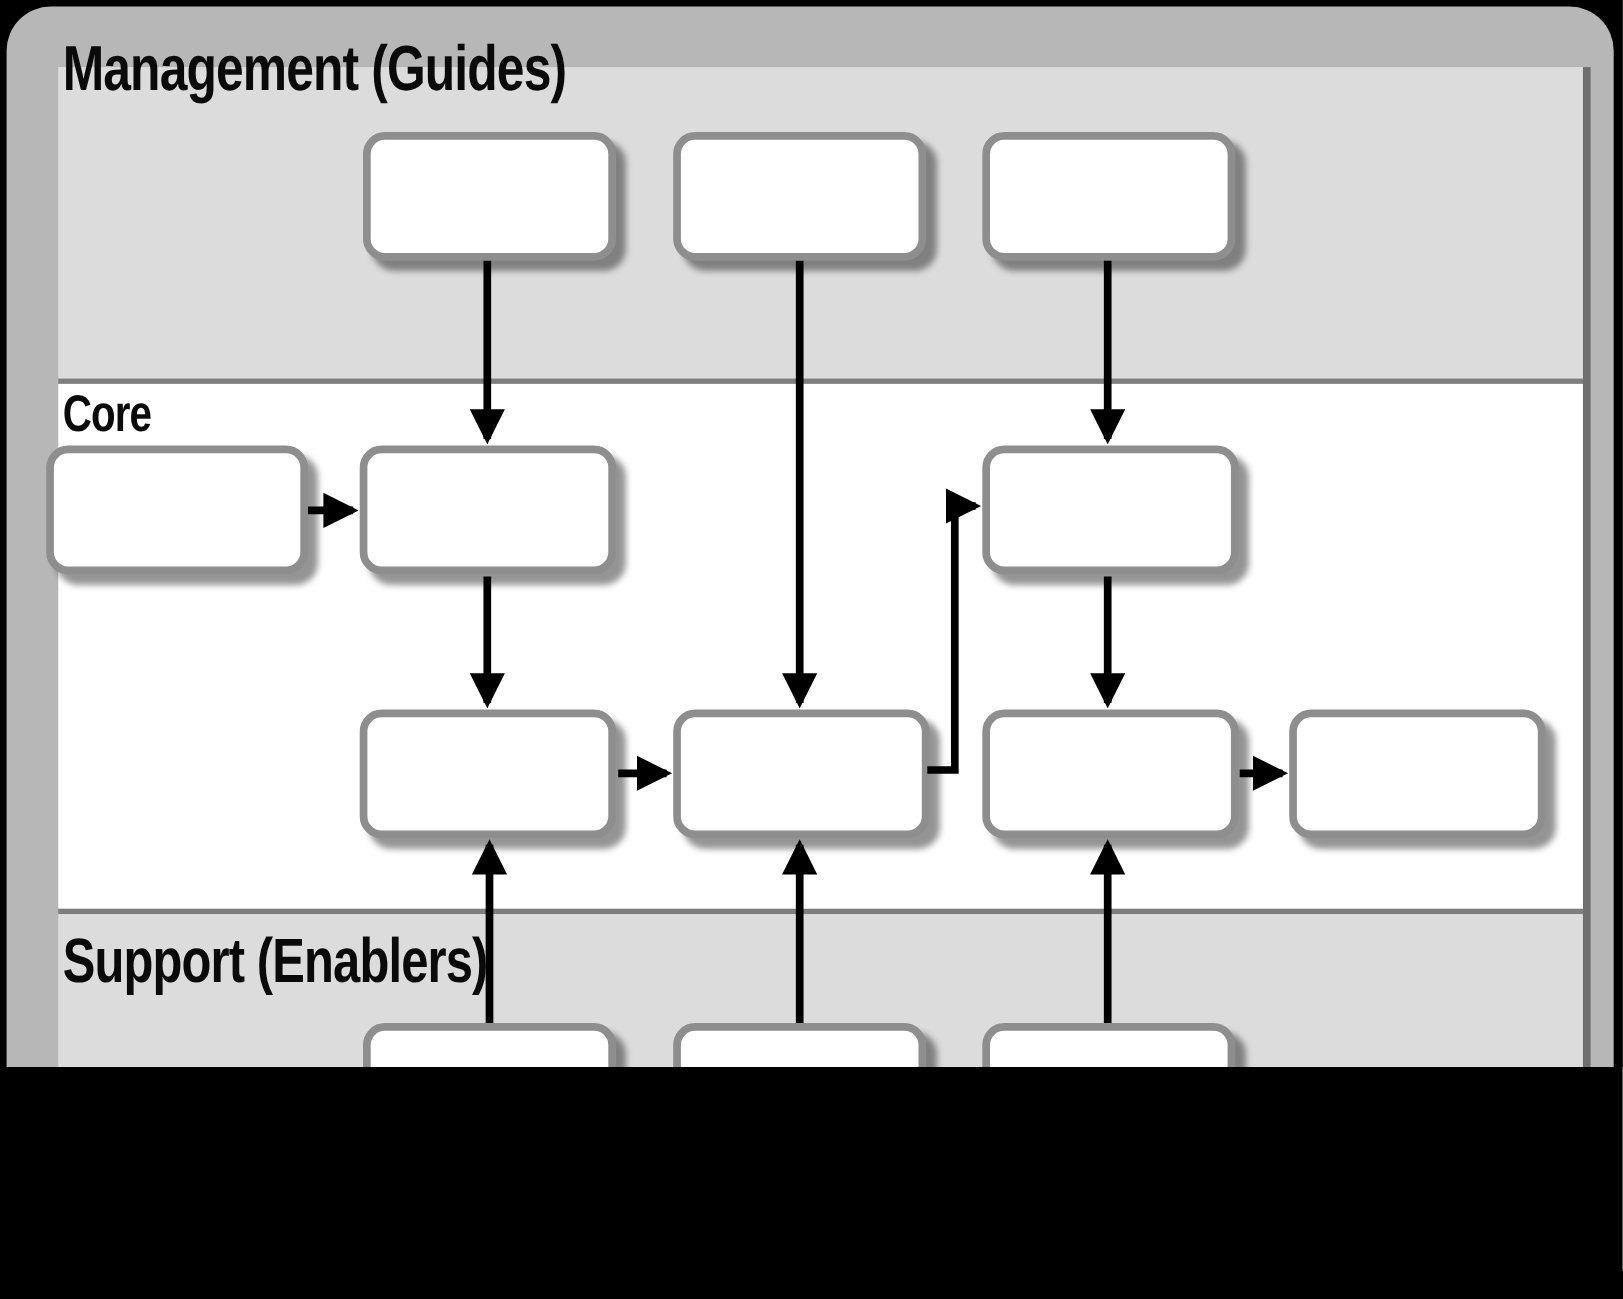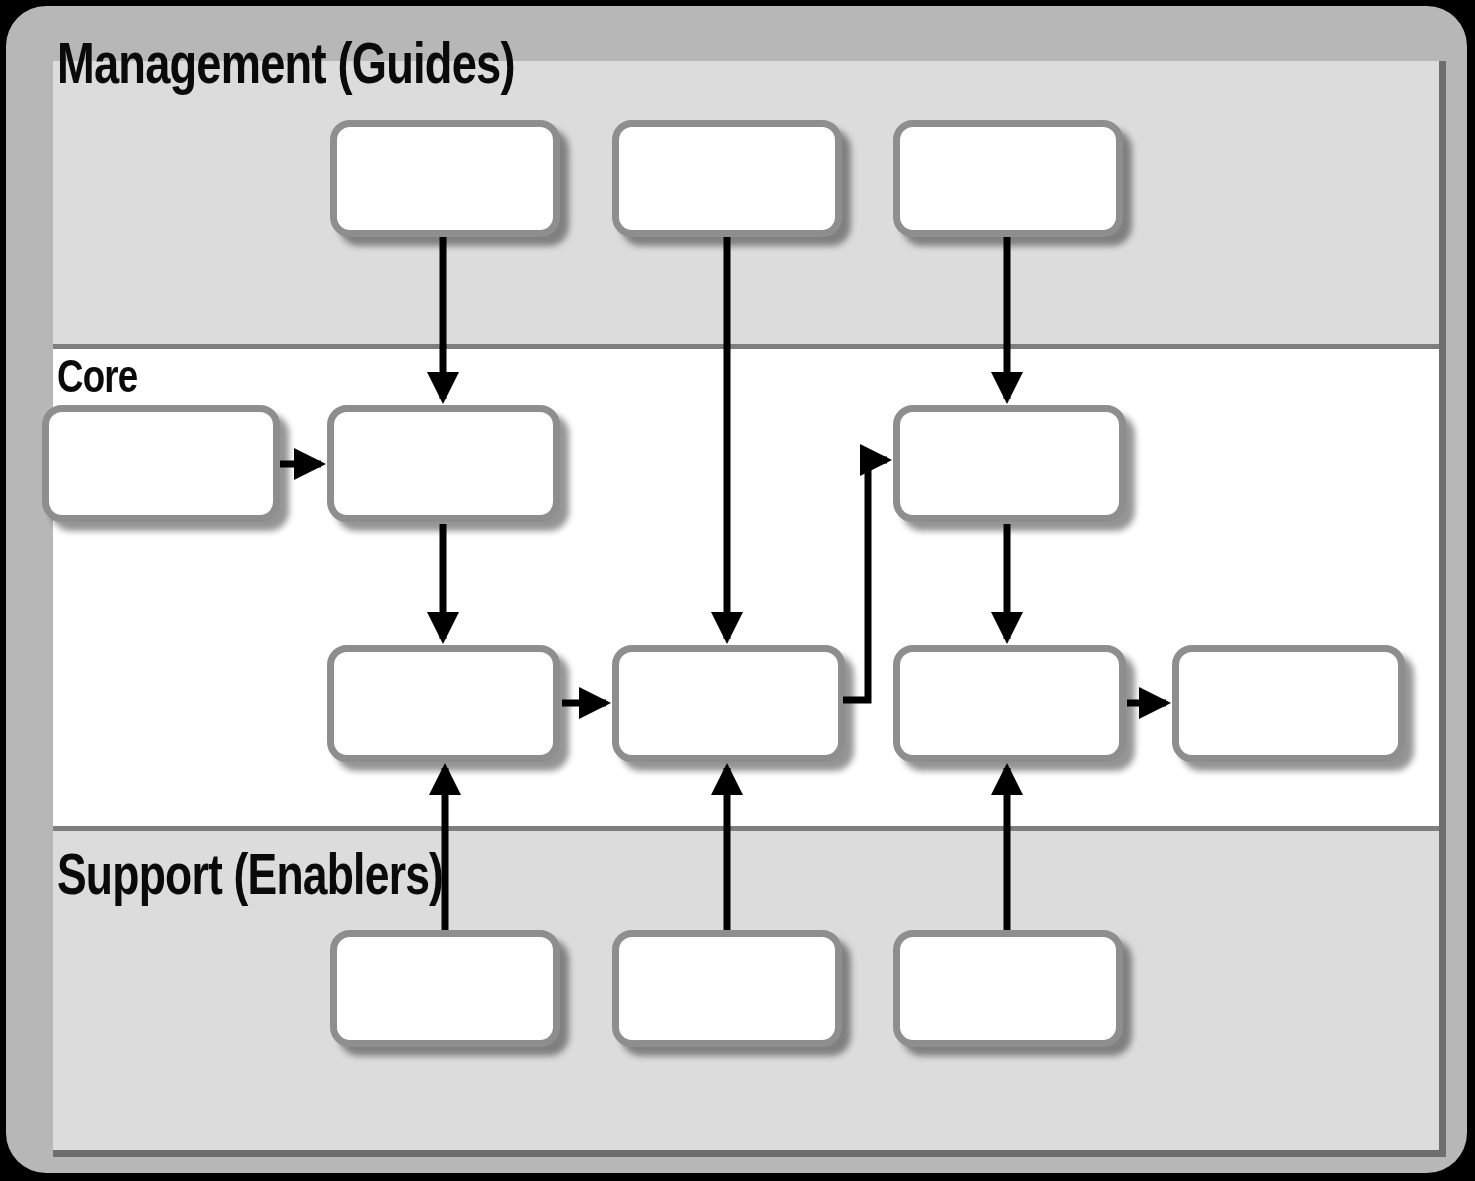--- a/index.html
+++ b/index.html
@@ -4,21 +4,21 @@
 <style>
   html, body {
     margin: 0;
     padding: 0;
     background: #000000;
     font-family: "Liberation Sans", sans-serif;
   }
   #canvas {
     position: relative;
     width: 1475px;
-    height: 1181px;
+    height: 970px;
     background: #000000;
     overflow: hidden;
   }
   
   #frame {
     position: absolute;
     left: 6px; top: 6px;
     width: 1461px; height: 1167px;
     background: #b7b7b7;
     border-radius: 40px;

